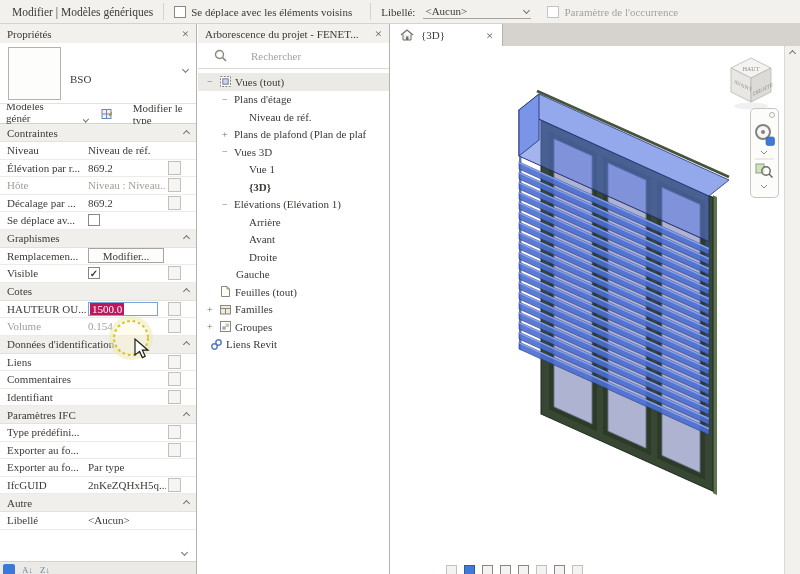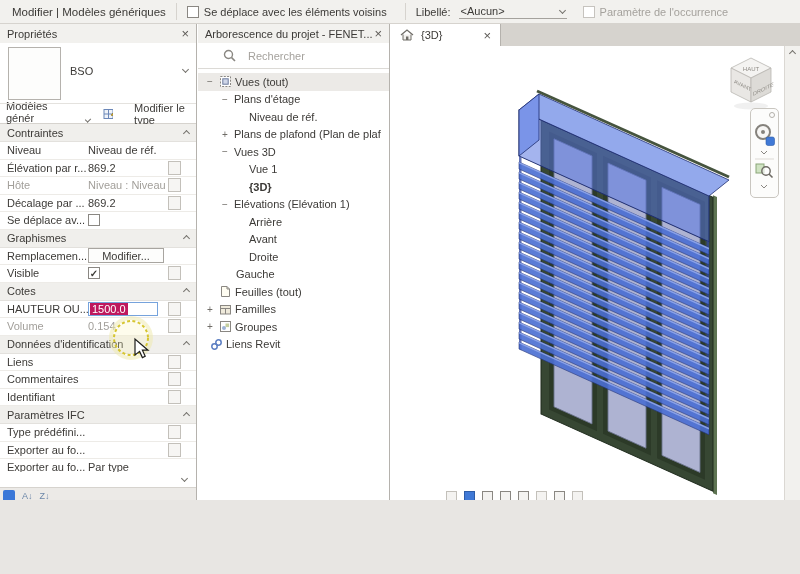--- a/index.html
+++ b/index.html
@@ -1,18 +1,18 @@
 <!DOCTYPE html>
 <html><head>
 <meta charset="utf-8">
 <style>
   html,body{margin:0;padding:0;background:#e8e6e3;}
   *{box-sizing:border-box;}
-  .app{position:relative;width:800px;height:500px;background:#fff;overflow:hidden;
-       font-family:Liberation Sans, sans-serif;font-size:11px;color:#3c3a37;cursor:default;}
+  .app{position:relative;width:800px;height:574px;background:#fff;overflow:hidden;
+       font-family:Liberation Serif, serif;font-size:11px;color:#3c3a37;cursor:default;}
 
   
   .options-bar{position:absolute;left:0;top:0;width:800px;height:24px;background:#f2f1ee;
                border-bottom:1px solid #d6d3ce;display:flex;align-items:center;}
   .options-bar .mode{margin-left:12px;font-size:11.5px;}
   .vsep{width:1px;height:17px;background:#d6d3ce;margin:0 10px;}
   .cb{display:inline-block;width:12px;height:12px;border:1px solid #8a8782;background:#fff;
       vertical-align:middle;flex:none;}
   .cb.checked{color:#3a3834;font-size:10px;line-height:11px;text-align:center;font-weight:bold;}
   .cb.disabled{border-color:#c6c3be;}
@@ -27,21 +27,21 @@
   
   .panel-head{height:19px;background:#f2f1ee;display:flex;align-items:center;
               justify-content:space-between;padding:0 7px;flex:none;}
   .close-x{color:#5d5a56;font-size:13px;line-height:13px;}
 
   
   .props{position:absolute;left:0;top:24px;width:197px;bottom:0;background:#fff;
          border-right:1px solid #b5b2ad;display:flex;flex-direction:column;}
   .type-sel{height:61px;position:relative;border-bottom:1px solid #e4e2de;flex:none;}
   .thumb{position:absolute;left:8px;top:4px;width:53px;height:53px;background:#fdfdfc;border:1px solid #b5b2ad;}
-  .type-name{position:absolute;left:70px;top:22px;}
+  .type-name{position:absolute;left:70px;top:30px;}
   .type-dd{position:absolute;right:8px;top:24px;}
   .filter-row{height:20px;display:flex;align-items:center;border-bottom:1px solid #d6d3ce;
               padding:0 6px;gap:5px;flex:none;}
   .filter-dd{display:flex;align-items:flex-end;gap:28px;border-bottom:1px solid #b5b2ad;padding:0 2px 2px 0;}
   .edit-type{display:flex;align-items:center;gap:21px;margin-left:6px;}
   .grid{flex:1;overflow:hidden;position:relative;}
   .prop-section{height:18px;background:#f0efec;border-bottom:1px solid #e3e1dd;display:flex;
                 align-items:center;justify-content:space-between;padding:0 7px;}
   .prop-row{height:17.5px;display:flex;align-items:center;border-bottom:1px solid #edebe7;}
   .pname{width:88px;padding-left:7px;white-space:nowrap;overflow:hidden;flex:none;}
@@ -55,21 +55,21 @@
   .val-sel{background:#be185d;color:#fff;padding:0 2px;}
   .scroll-hint{height:15px;display:flex;justify-content:flex-end;align-items:center;padding-right:9px;}
   .props-bottom{height:13px;background:#eceae7;border-top:1px solid #d6d3ce;display:flex;
                 align-items:flex-start;gap:7px;padding:2px 0 0 3px;overflow:hidden;flex:none;}
   .pb-blue{width:12px;height:12px;background:#3b78d8;border-radius:2px;flex:none;}
   .pb-sort{color:#6b86a8;font-size:9px;line-height:12px;}
 
   
   .browser{position:absolute;left:198px;top:24px;width:192px;bottom:0;background:#fff;
            border-right:1px solid #b5b2ad;display:flex;flex-direction:column;}
-  .search-row{height:26px;display:flex;align-items:center;gap:12px;padding:0 10px 0 25px;
+  .search-row{height:26px;display:flex;align-items:center;gap:24px;padding:0 10px 0 16px;
               border-bottom:1px solid #dcdad6;flex:none;}
   .tree{flex:1;padding-top:4px;overflow:hidden;}
   .tree-row{height:17.5px;display:flex;align-items:center;white-space:nowrap;}
   .tree-row.sel{background:#eceae7;}
   .texp{width:12px;color:#6f6c67;font-size:10px;flex:none;}
   .tspacer{width:12px;flex:none;}
   .ticon{width:16px;flex:none;display:flex;align-items:center;}
   .tlabel.bold{font-weight:bold;}
 
   

